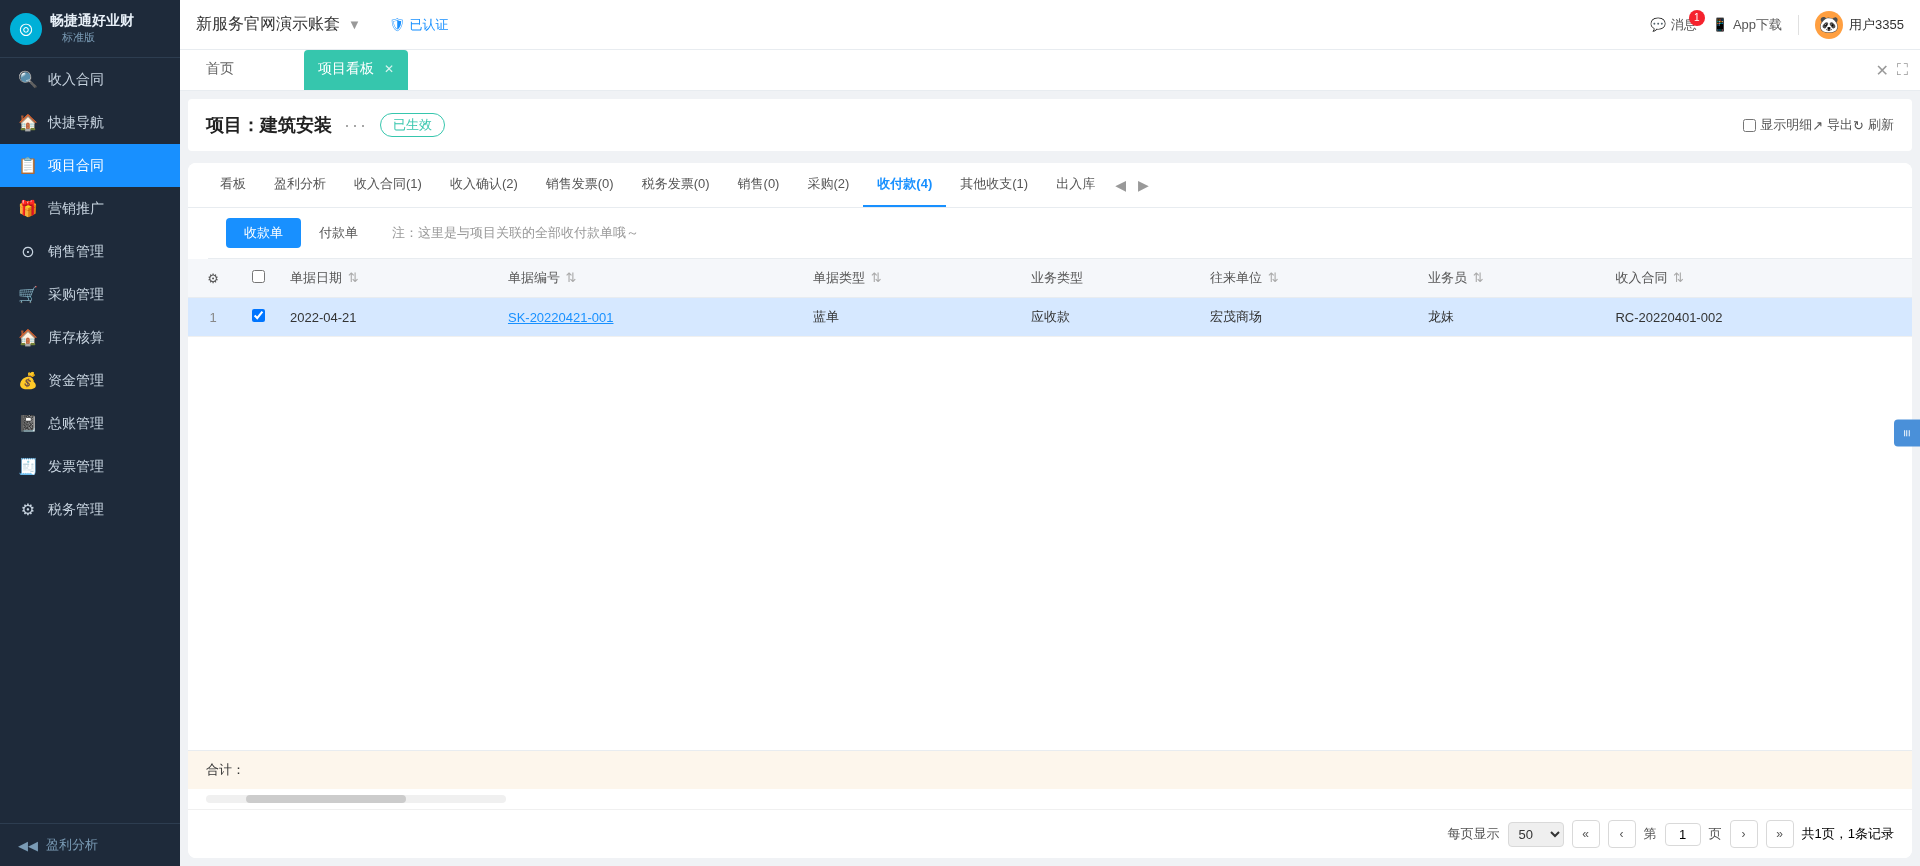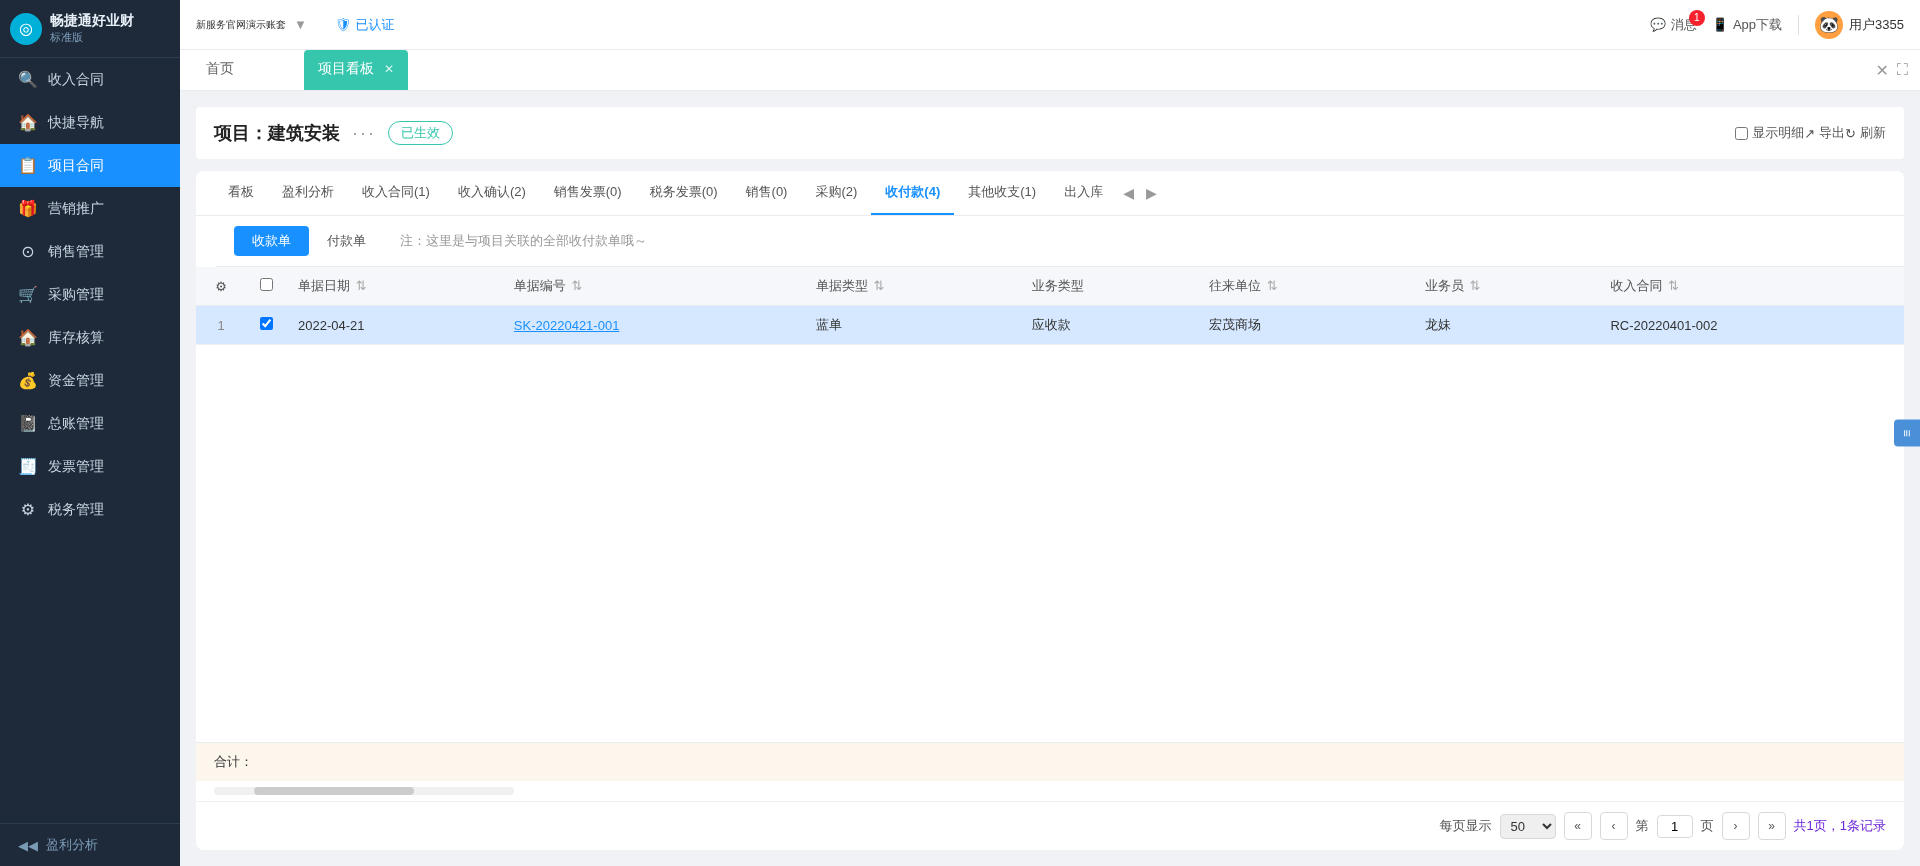--- a/index.html
+++ b/index.html
@@ -23,21 +23,21 @@
       border-bottom: 1px solid #2d3d50;
     }
     .sidebar-logo-icon {
       width: 32px; height: 32px;
       background: #00b0d8;
       border-radius: 50%;
       display: flex; align-items: center; justify-content: center;
       color: white; font-size: 16px;
     }
     .sidebar-logo-text { color: #e8f0f8; font-size: 14px; font-weight: bold; }
-    .sidebar-edition { color: #7a9bb5; font-size: 11px; }
+    .sidebar-edition { color: #7a9bb5; font-size: 11px; margin-left: 12px; }
     .sidebar-scroll { flex: 1; overflow-y: auto; }
     .sidebar-scroll::-webkit-scrollbar { width: 4px; }
     .sidebar-scroll::-webkit-scrollbar-thumb { background: #3a4d60; }
     .sidebar-item {
       display: flex; align-items: center; gap: 10px;
       padding: 12px 18px; cursor: pointer; color: #c8d4e0;
       transition: background 0.15s;
     }
     .sidebar-item.active { background: #1890ff; color: white; }
     .sidebar-item-icon { font-size: 16px; width: 20px; text-align: center; }
@@ -54,21 +54,21 @@
 
     
     .topbar {
       height: 50px;
       background: white;
       display: flex; align-items: center; justify-content: space-between;
       padding: 0 16px;
       border-bottom: 1px solid #e8ecf0;
     }
     .topbar-left { display: flex; align-items: center; gap: 8px; }
-    .topbar-account { color: #333; font-size: 10px; }
+    .topbar-account { color: #333; font-size: 16px; }
     .topbar-dropdown { color: #999; cursor: pointer; }
     .topbar-certified { display: flex; align-items: center; gap: 4px; color: #1890ff; font-size: 13px; }
     .topbar-right { display: flex; align-items: center; gap: 16px; }
     .topbar-msg { display: flex; align-items: center; gap: 4px; cursor: pointer; color: #555; position: relative; }
     .topbar-badge {
       position: absolute; top: -6px; right: -8px;
       background: #f5222d; color: white; font-size: 10px;
       border-radius: 50%; width: 16px; height: 16px;
       display: flex; align-items: center; justify-content: center;
     }
@@ -99,21 +99,21 @@
       border-radius: 4px 4px 0 0;
       border-bottom: 2px solid #36c6ad;
       margin-left: 36px;
     }
     .tab-close { margin-left: 6px; color: rgba(255,255,255,0.8); font-size: 12px; }
     .tab-spacer { flex: 1; }
     .tab-controls { display: flex; align-items: center; gap: 8px; }
     .tab-control-btn { cursor: pointer; color: #999; font-size: 16px; }
 
     
-    .content { flex: 1; overflow: auto; padding: 16px; display: flex; flex-direction: column; gap: 12px; }
+    .content { flex: 1; overflow: auto; padding: 8px; display: flex; flex-direction: column; gap: 12px; }
 
     
     .project-header {
       background: white;
       padding: 14px 18px;
       border-radius: 4px;
       display: flex; align-items: center; gap: 12px;
     }
     .project-title { font-size: 18px; font-weight: bold; color: #222; }
     .project-more { color: #999; cursor: pointer; font-size: 18px; letter-spacing: 2px; }
@@ -247,21 +247,21 @@
     }
     .pagination-page { color: #555; }
     .pagination-input {
       width: 36px;
       border: 1px solid #d9d9d9;
       border-radius: 4px;
       padding: 3px 6px;
       text-align: center;
       font-size: 13px;
     }
-    .pagination-total { color: #6d28d9; }
+    .pagination-total { color: #000000; }
 
     
     .floating-panel {
       position: fixed;
       right: 0;
       top: 50%;
       transform: translateY(-50%);
       background: #4a90d9;
       color: white;
       padding: 10px 6px;

